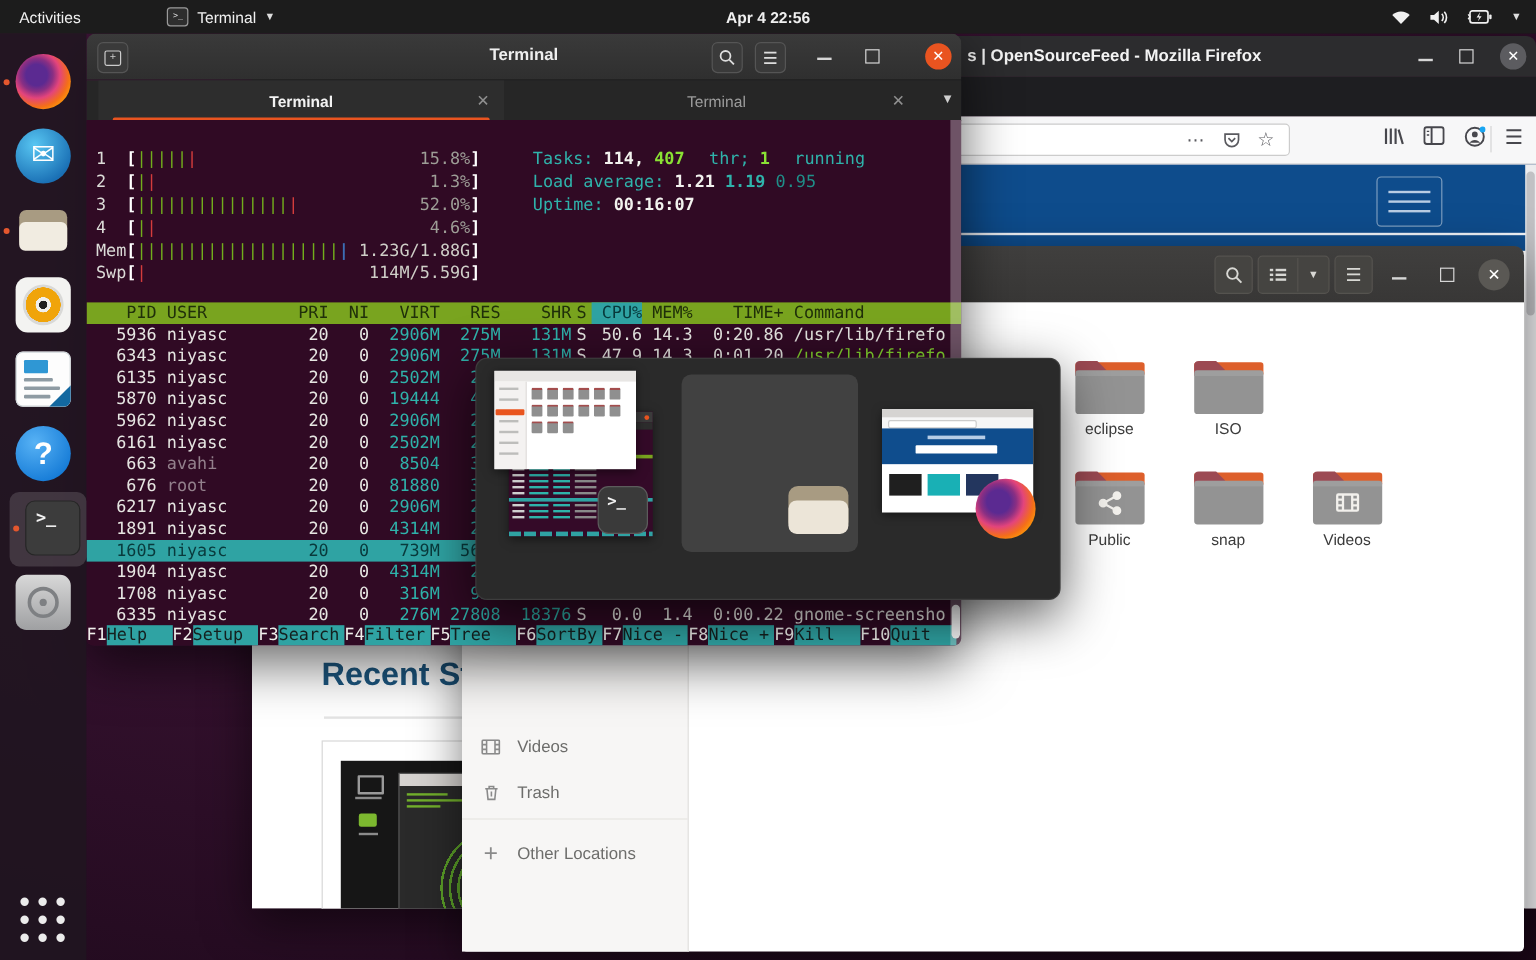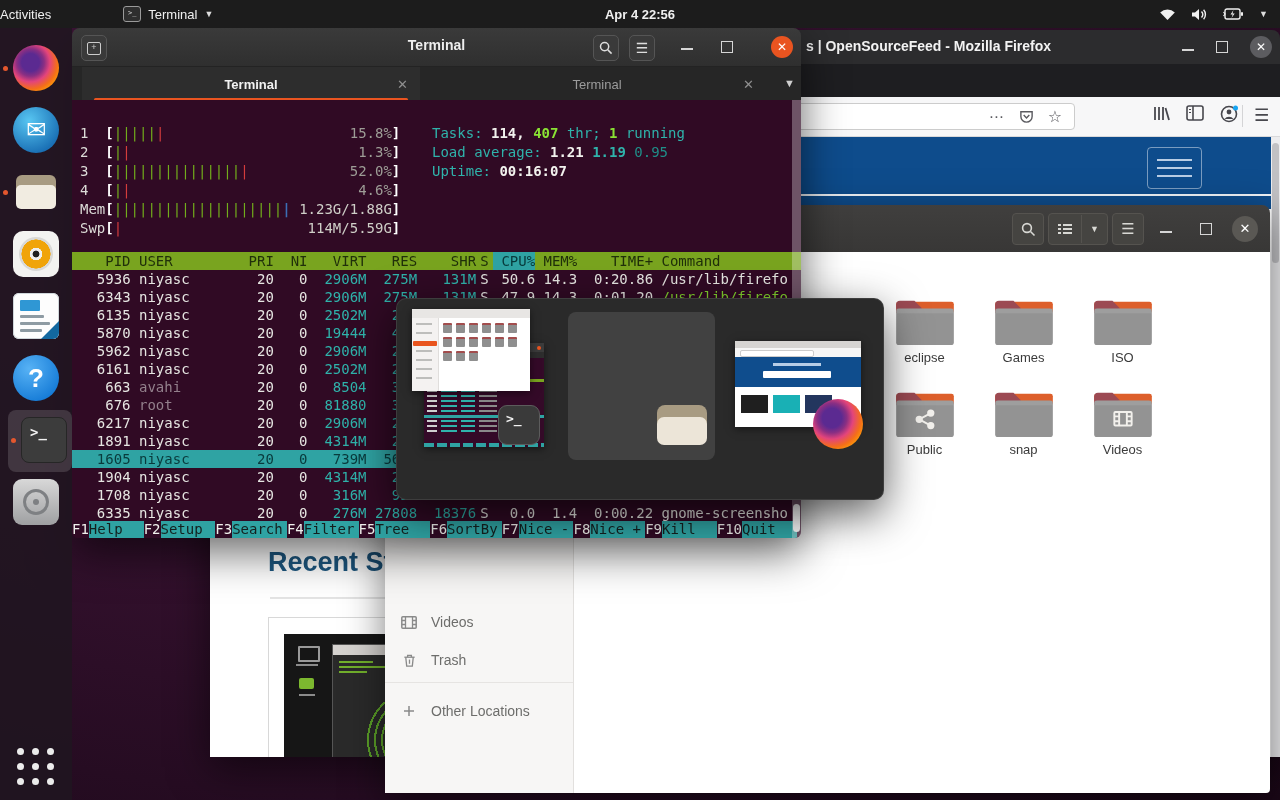--- a/index.html
+++ b/index.html
@@ -5,21 +5,21 @@
   html,body{margin:0;padding:0;background:#000;}
   #screen{position:relative;width:1280px;height:800px;overflow:hidden;
     font-family:"Liberation Sans","DejaVu Sans",sans-serif;
     -webkit-font-smoothing:antialiased;}
   
   #wallpaper{position:absolute;inset:0;
     background:radial-gradient(130% 130% at 30% 15%,#47173f 0%,#32102c 45%,#200a1d 75%,#150510 100%);}
   
   #topbar{position:absolute;left:0;top:0;width:1280px;height:28px;background:#1c1c1c;
     color:#f0f0f0;font-size:13px;z-index:60;display:flex;align-items:center;}
-  #activities{cursor:default;text-align:right;}
+  #activities{margin-left:16px;cursor:default;text-align:right;}
   .appind{display:flex;align-items:center;gap:7px;margin-left:72px;}
   .app-ic{width:16px;height:14px;border:1px solid #9a9a9a;border-radius:3px;background:#2e2e2e;
     color:#ddd;font-family:"DejaVu Sans Mono",monospace;font-size:7px;line-height:13px;text-align:center;}
   .chev{font-size:9px;color:#ddd;}
   #clock{position:absolute;left:0;right:0;text-align:center;font-weight:bold;}
   #sysicons{position:absolute;right:12px;top:0;height:28px;display:flex;align-items:center;gap:15px;}
   #sysicons svg{display:block;}
   
   #dock{position:absolute;left:0;top:28px;width:72px;height:772px;background:rgba(32,22,32,0.88);z-index:55;}
   .dock-cell{position:absolute;left:0;width:72px;height:62px;}
@@ -128,21 +128,21 @@
   .hline{height:19px;line-height:19px;white-space:pre;}
   #htop-meters{position:absolute;left:8px;top:24px;}
   .mlab{display:inline-block;width:3ch;color:#dcdcd8;}
   .mbr{color:#fff;font-weight:bold;}
   .minner{display:inline-block;position:relative;width:33ch;vertical-align:top;}
   .bars{letter-spacing:0;}
   .bars.g{color:#72ad1c;} .bars.r{color:#d43c3c;} .bars.b{color:#3c6eb4;}
   .mval{position:absolute;right:0;top:0;color:#9d9d96;}
   .mval.lt{color:#cfcfc8;}
   #htop-aside{position:absolute;left:360px;top:24px;}
-  .tl{color:#2fb3ab;} .tw{color:#f2f2ee;} .tg{color:#8ae234;}
+  .tl{color:#2fb3ab;margin-left:12px;} .tw{color:#f2f2ee;} .tg{color:#8ae234;}
   .tt{color:#2fb3ab;} .tt2{color:#1f8f89;} .b{font-weight:bold;}
   #htop-colhead{position:absolute;left:0;top:152px;width:729px;height:18px;background:#79a41f;color:#20300a;
     display:flex;padding-left:8px;box-sizing:border-box;line-height:18px;white-space:pre;}
   #htop-rows{position:absolute;left:0;top:170px;width:729px;}
   .prow{height:18px;line-height:18px;display:flex;padding-left:8px;box-sizing:border-box;white-space:pre;overflow:hidden;}
   .prow.sel{background:#2fa3a3;}
   .prow.sel span{color:#093a3c !important;}
   .hc{display:inline-block;flex:none;}
   .al-r{text-align:right;} .al-l{text-align:left;padding-left:1ch;box-sizing:border-box;} .al-c{text-align:center;}
   .hc.sort{background:#2fa3a3;color:#083a3c;}
@@ -366,29 +366,20 @@
             <div class="folder-label"></div>
           </div>
           <div class="folder-item">
             <svg viewBox="0 0 64 52" width="62" height="50" style="margin:0 auto;">
               <rect x="2" y="5" width="60" height="12" rx="2.5" fill="#dd5f2b"></rect>
               <path d="M2 17 V8 q0-4 4-4 h15 l8 8 z" fill="#9c4a53"></path>
               <rect x="2" y="12" width="60" height="38" rx="3" fill="#939393"></rect>
               <rect x="2" y="12" width="60" height="5" fill="rgba(255,255,255,0.10)"></rect>
             </svg>
             <div class="folder-label">eclipse</div>
-          </div>
-          <div class="folder-item">
-            <svg viewBox="0 0 64 52" width="62" height="50" style="margin:0 auto;">
-              <rect x="2" y="5" width="60" height="12" rx="2.5" fill="#dd5f2b"></rect>
-              <path d="M2 17 V8 q0-4 4-4 h15 l8 8 z" fill="#9c4a53"></path>
-              <rect x="2" y="12" width="60" height="38" rx="3" fill="#939393"></rect>
-              <rect x="2" y="12" width="60" height="5" fill="rgba(255,255,255,0.10)"></rect>
-            </svg>
-            <div class="folder-label">Games</div>
           </div>
           <div class="folder-item">
             <svg viewBox="0 0 64 52" width="62" height="50" style="margin:0 auto;">
               <rect x="2" y="5" width="60" height="12" rx="2.5" fill="#dd5f2b"></rect>
               <path d="M2 17 V8 q0-4 4-4 h15 l8 8 z" fill="#9c4a53"></path>
               <rect x="2" y="12" width="60" height="38" rx="3" fill="#939393"></rect>
               <rect x="2" y="12" width="60" height="5" fill="rgba(255,255,255,0.10)"></rect>
             </svg>
             <div class="folder-label">ISO</div>
           </div>

